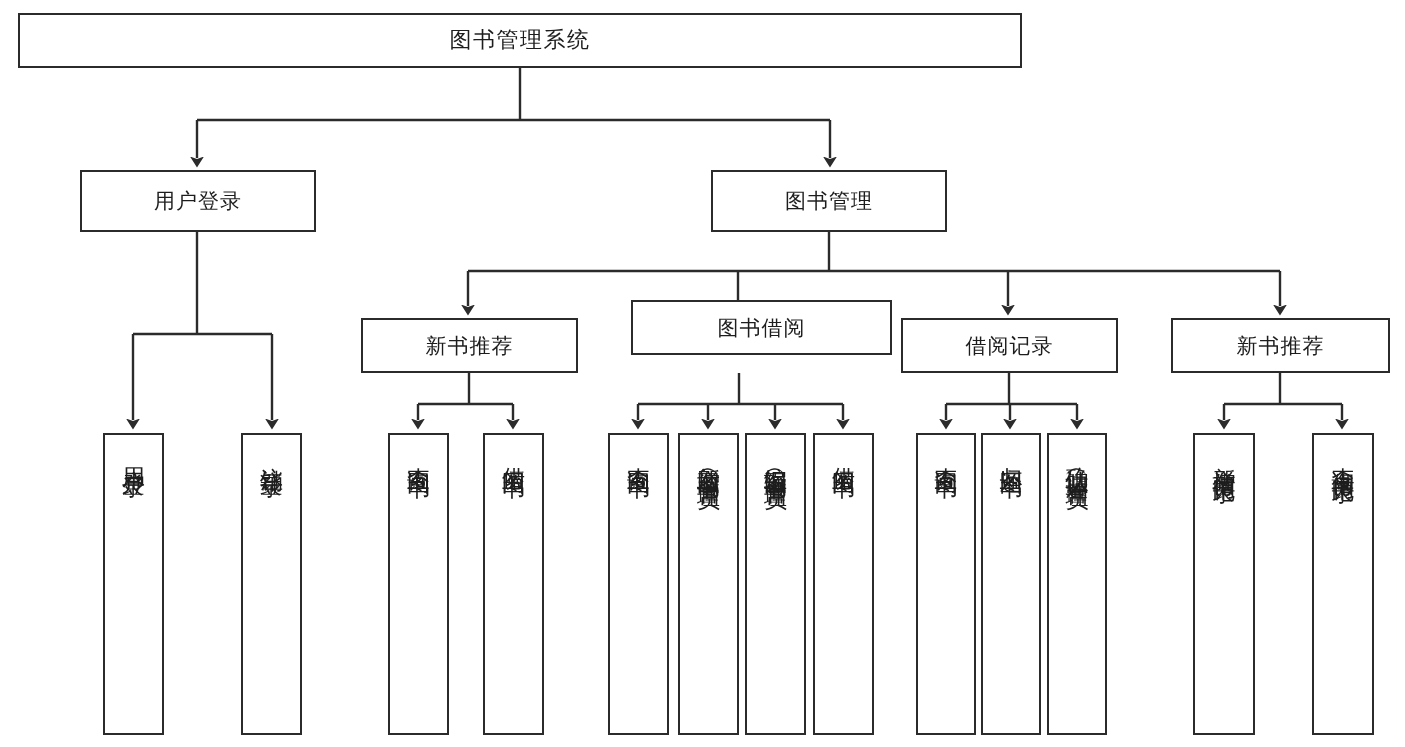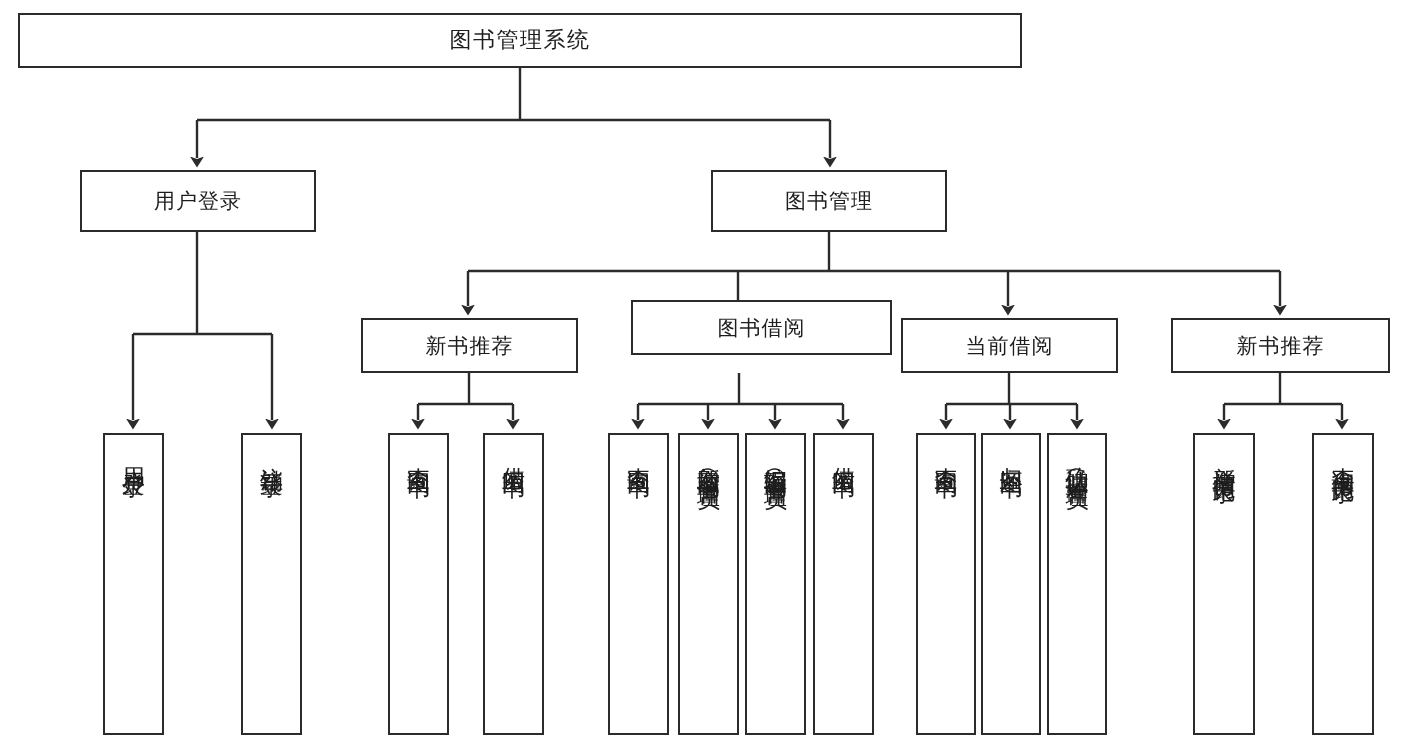--- a/index.html
+++ b/index.html
@@ -132,21 +132,21 @@
       <span class="label">图书管理</span>
     </div>
 
     <div class="node horiz" style="left:361px;top:318px;width:217px;height:55px;">
       <span class="label">新书推荐</span>
     </div>
     <div class="node horiz" style="left:631px;top:300px;width:261px;height:55px;">
       <span class="label">图书借阅</span>
     </div>
     <div class="node horiz" style="left:901px;top:318px;width:217px;height:55px;">
-      <span class="label">当前借阅</span>
+      <span class="label">借阅记录</span>
     </div>
     <div class="node horiz" style="left:1171px;top:318px;width:219px;height:55px;">
       <span class="label">新书推荐</span>
     </div>
 
     <div class="node vert" style="left:103px;top:433px;width:61px;height:302px;">
       <span class="label">用户登录</span>
     </div>
     <div class="node vert" style="left:241px;top:433px;width:61px;height:302px;">
       <span class="label">注销登录</span>

